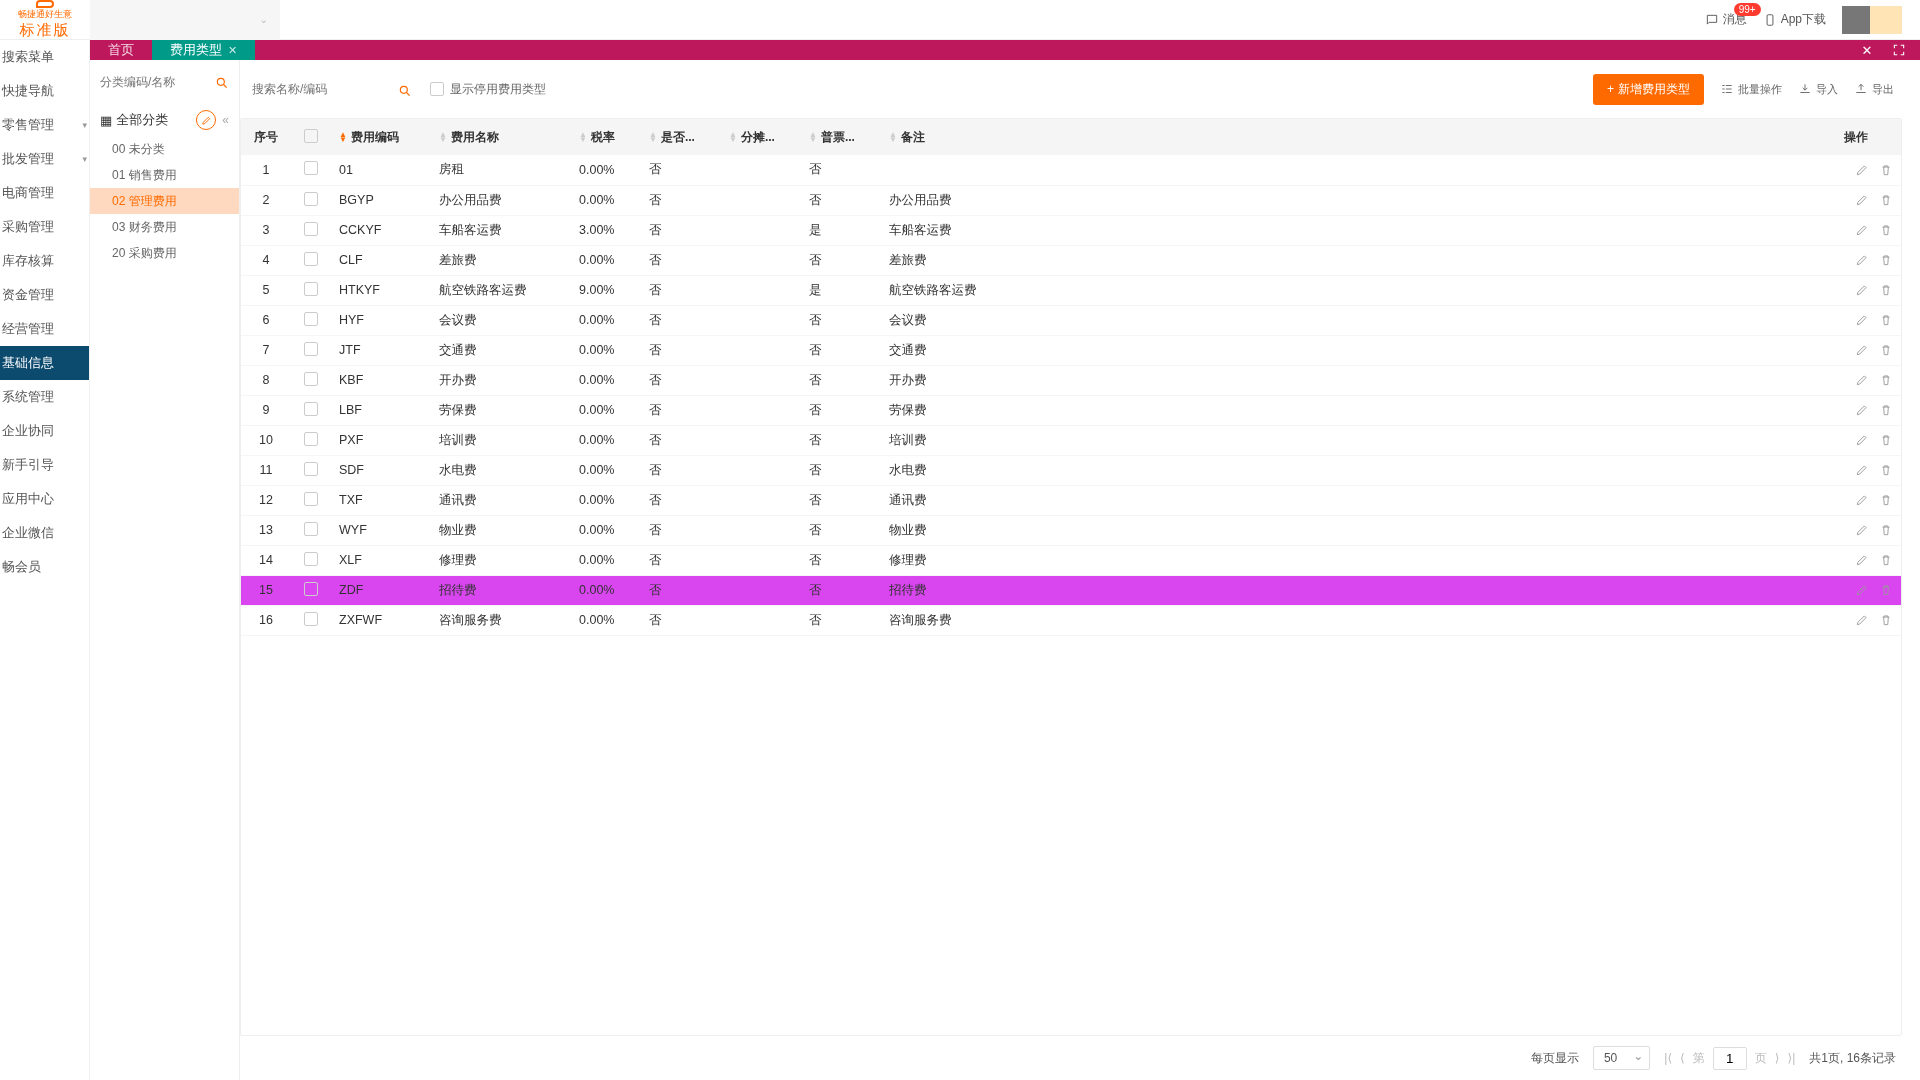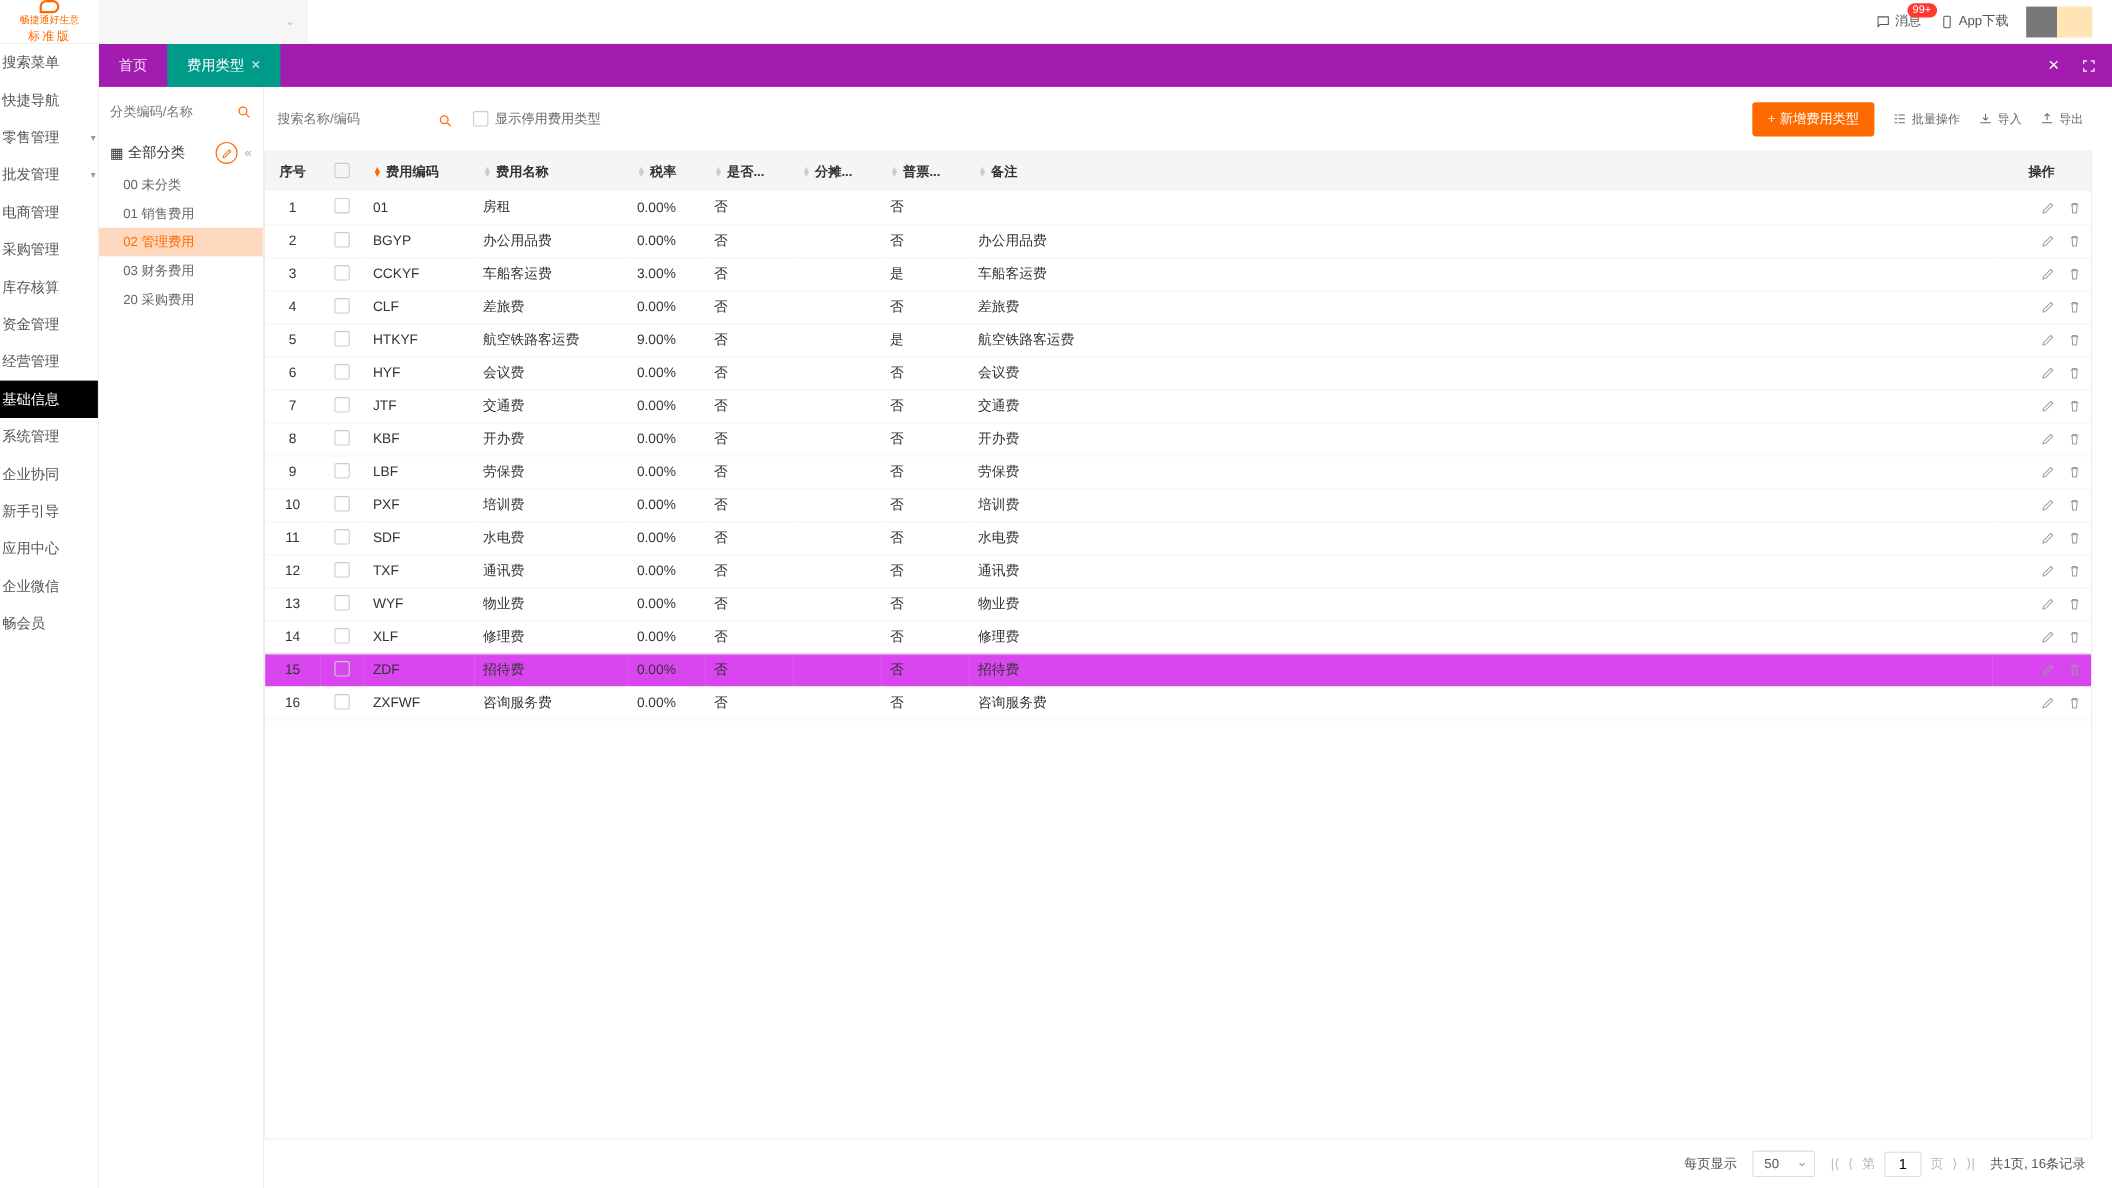--- a/index.html
+++ b/index.html
@@ -2,41 +2,41 @@
 <html><head>
 <meta charset="utf-8">
 <style>
 * { margin: 0; padding: 0; box-sizing: border-box; font-family: "Microsoft YaHei", "PingFang SC", sans-serif; }
 body { background: #fff; font-size: 13px; color: #333; overflow: hidden; }
 
 
 .topbar { height: 40px; display: flex; align-items: center; border-bottom: 1px solid #eee; }
 .brand { width: 90px; height: 40px; display: flex; flex-direction: column; align-items: center; justify-content: center; font-size: 10px; color: #ff6a00; }
 .brand-icon { width: 18px; height: 18px; border: 2px solid #ff6a00; border-radius: 6px 6px 6px 0; position: relative; }
-.brand-sub { font-size: 11px; letter-spacing: 2px; }
+.brand-sub { font-size: 15px; letter-spacing: 2px; }
 .org-switch { height: 40px; width: 190px; background: #f6f6f6; display: flex; align-items: center; padding: 0 12px; color: #999; position: relative; }
 .org-chevron { margin-left: auto; color: #bbb; font-size: 10px; }
 .topbar-right { margin-left: auto; display: flex; align-items: center; gap: 16px; padding-right: 18px; }
 .top-item { display: flex; align-items: center; gap: 4px; font-size: 12px; color: #555; cursor: pointer; position: relative; }
 .badge { position: absolute; top: -8px; right: -14px; background: #ff3b30; color: #fff; font-size: 10px; padding: 1px 5px; border-radius: 8px; }
 .avatar-box { width: 60px; height: 28px; background: #eee; display: flex; }
 .avatar-box span:first-child { width: 28px; background: #777; }
 .avatar-box span:last-child { flex: 1; background: #ffe4b5; }
 
 
 .shell { display: flex; height: calc(100vh - 40px); }
 .left-nav { width: 90px; background: #fff; border-right: 1px solid #f0f0f0; overflow-y: auto; }
 .nav-item { height: 34px; display: flex; align-items: center; padding: 0 2px; font-size: 13px; color: #555; cursor: pointer; position: relative; }
-.nav-item.active { background: #000000; color: #fff; }
+.nav-item.active { background: #0c4a6e; color: #fff; }
 .nav-item .caret { margin-left: auto; font-size: 9px; color: #999; }
 
 .main { flex: 1; display: flex; flex-direction: column; min-width: 0; }
 
 
-.tabstrip { height: 39px; background: #a21caf; display: flex; align-items: stretch; position: relative; }
+.tabstrip { height: 20px; background: #be185d; display: flex; align-items: stretch; position: relative; }
 .tab { padding: 0 18px; display: flex; align-items: center; color: rgba(255,255,255,.85); font-size: 13px; cursor: pointer; gap: 6px; }
 .tab.active { background: #009a89; color: #fff; }
 .tab .x { font-size: 11px; opacity: .8; }
 .tabstrip-tools { margin-left: auto; display: flex; align-items: center; gap: 10px; padding-right: 10px; color: #fff; }
 .tabtool { width: 22px; height: 22px; display: flex; align-items: center; justify-content: center; cursor: pointer; }
 
 
 .content { flex: 1; display: flex; min-height: 0; }
 .cat-panel { width: 150px; border-right: 1px solid #eee; display: flex; flex-direction: column; }
 .cat-search { height: 44px; padding: 0 10px; display: flex; align-items: center; position: relative; }

